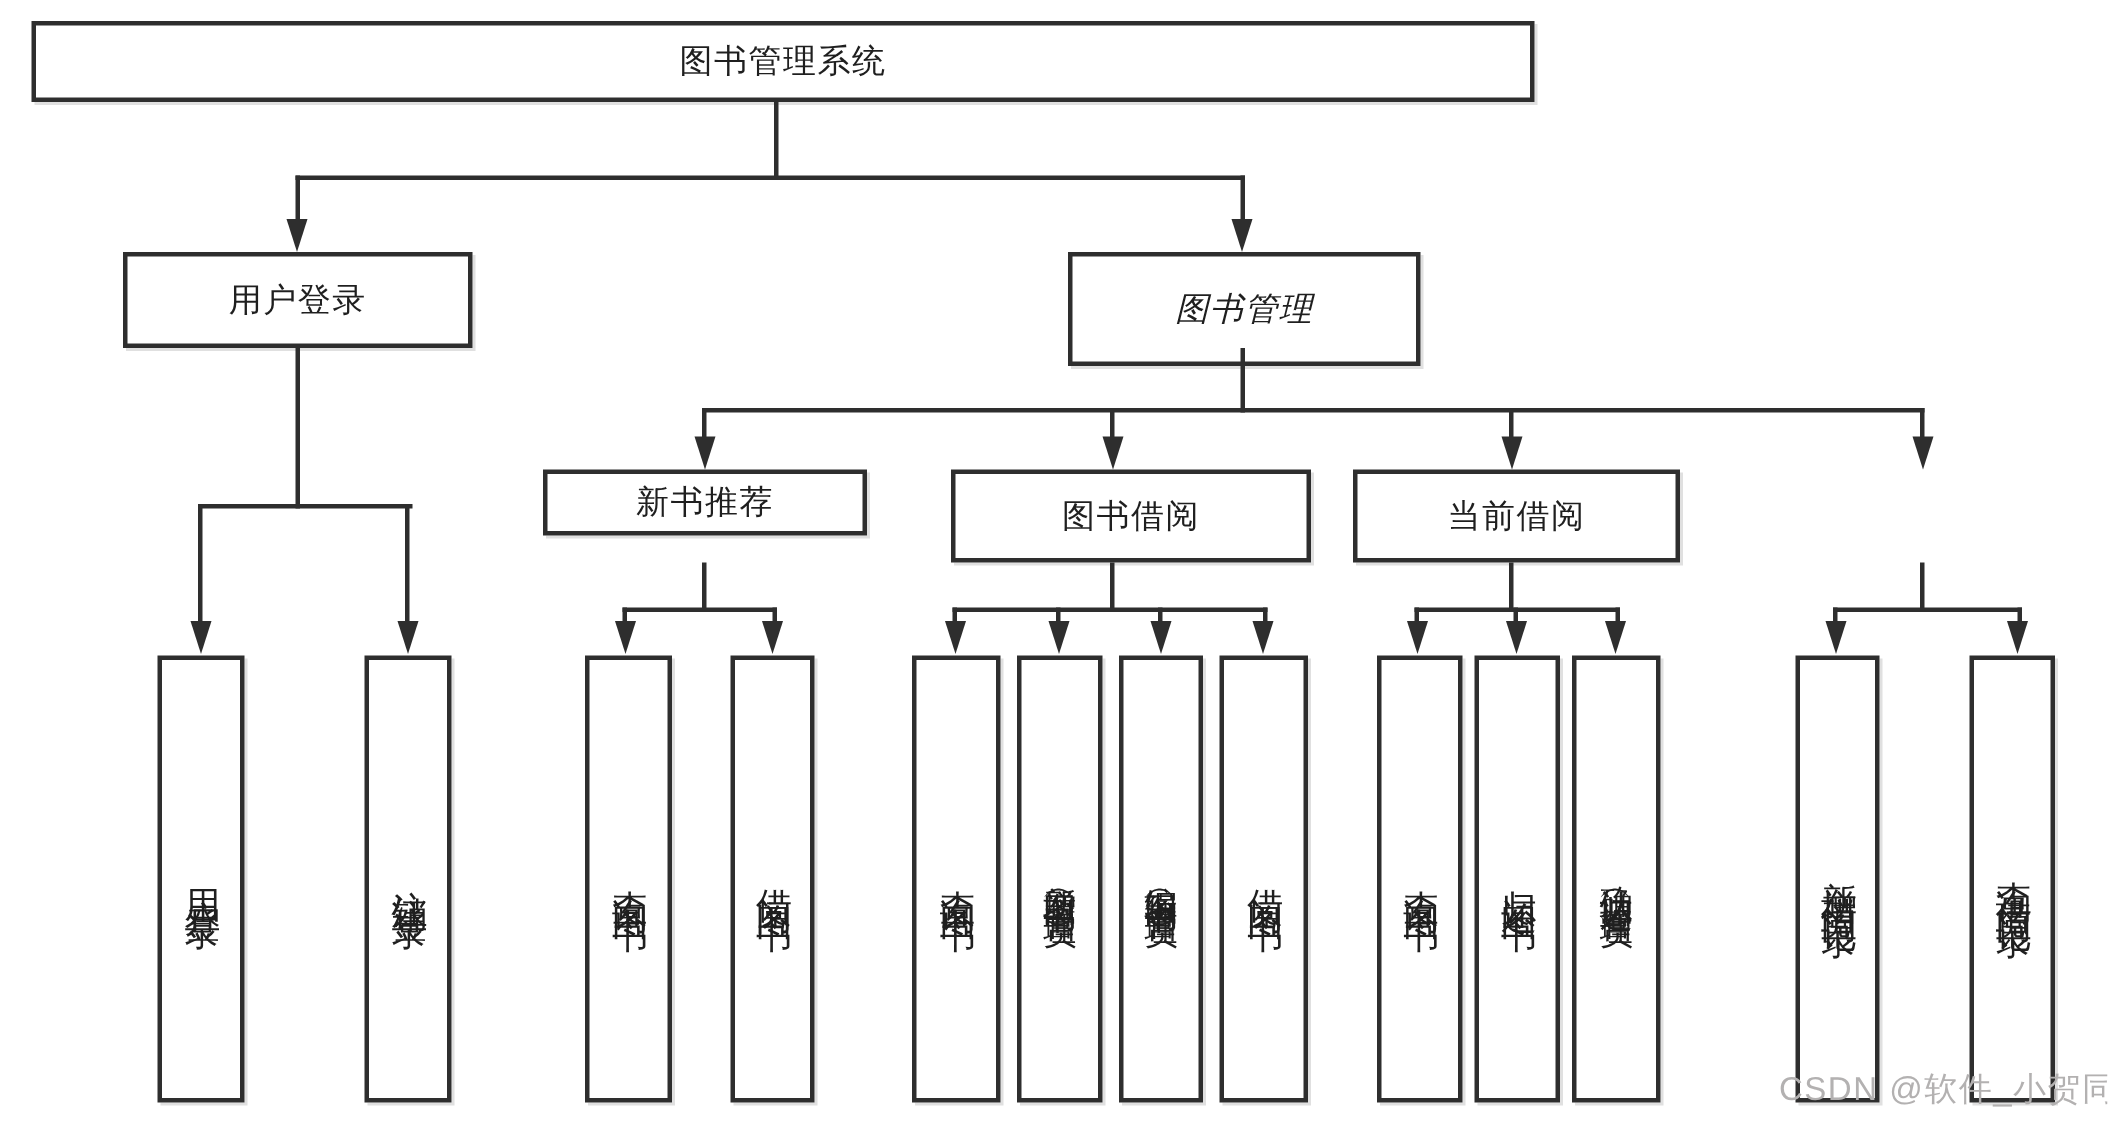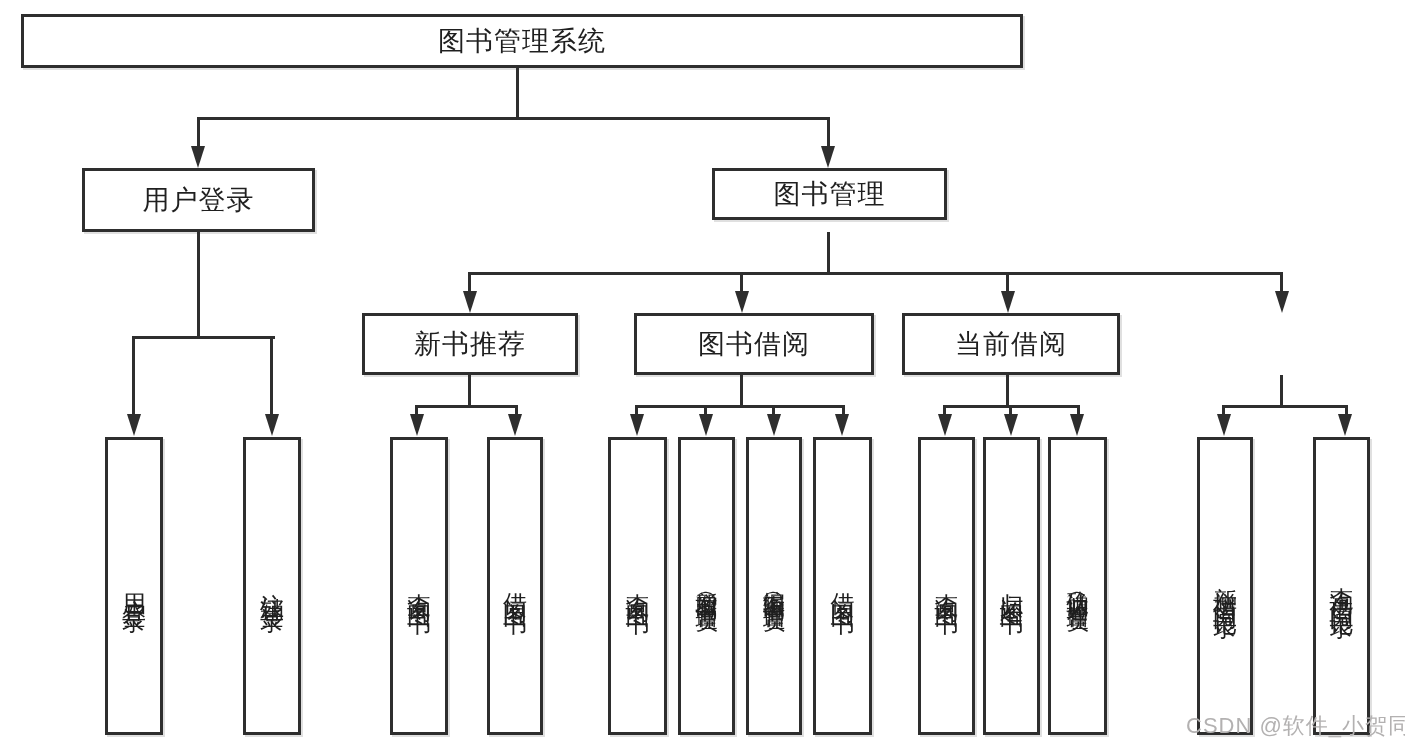--- a/index.html
+++ b/index.html
@@ -6,21 +6,21 @@
   .canvas{
     position:relative;width:1405px;height:747px;background:#ffffff;overflow:hidden;
     font-family:"Liberation Sans",sans-serif;color:#1f1f1f;
   }
   .box{
     position:absolute;box-sizing:border-box;background:#ffffff;
     border:3px solid #2e2e2e;
     box-shadow:2px 2px 0 rgba(130,130,130,0.25);
     display:flex;align-items:center;justify-content:center;
   }
-  .hlabel{font-size:27px;letter-spacing:1px;white-space:nowrap;}
+  .hlabel{font-size:22px;letter-spacing:1px;white-space:nowrap;}
   .vtext{
     writing-mode:vertical-rl;text-orientation:mixed;
     font-size:24px;letter-spacing:6px;line-height:1;white-space:nowrap;
   }
   .vtext.long{font-size:22px;letter-spacing:3px;}
   .line{position:absolute;background:#2e2e2e;}
   .arrow{
     position:absolute;width:0;height:0;
     border-left:7px solid transparent;border-right:7px solid transparent;
     border-top:22px solid #2e2e2e;
@@ -35,25 +35,25 @@
 
 <div class="canvas">
 
   <div class="box" style="left:21px;top:14px;width:1002px;height:54px;">
     <span class="hlabel">图书管理系统</span>
   </div>
 
   <div class="box" style="left:82px;top:168px;width:233px;height:64px;">
     <span class="hlabel">用户登录</span>
   </div>
-  <div class="box" style="left:712px;top:168px;width:235px;height:52px;">
+  <div class="box" style="left:712px;top:168px;width:235px;height:76px;font-style:italic;">
     <span class="hlabel">图书管理</span>
   </div>
 
-  <div class="box" style="left:362px;top:313px;width:216px;height:62px;">
+  <div class="box" style="left:362px;top:313px;width:216px;height:44px;">
     <span class="hlabel">新书推荐</span>
   </div>
   <div class="box" style="left:634px;top:313px;width:240px;height:62px;">
     <span class="hlabel">图书借阅</span>
   </div>
   <div class="box" style="left:902px;top:313px;width:218px;height:62px;align-items:center;">
     <span class="hlabel">当前借阅</span>
   </div>
 
   <div class="box" style="left:105px;top:437px;width:58px;height:298px;">

